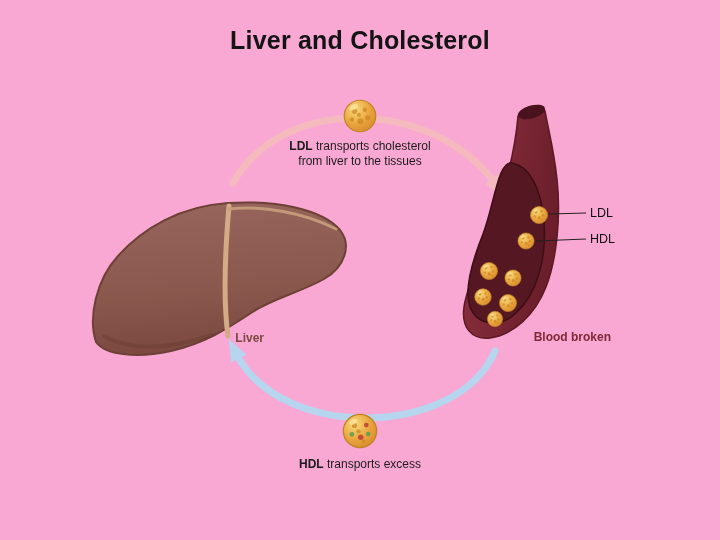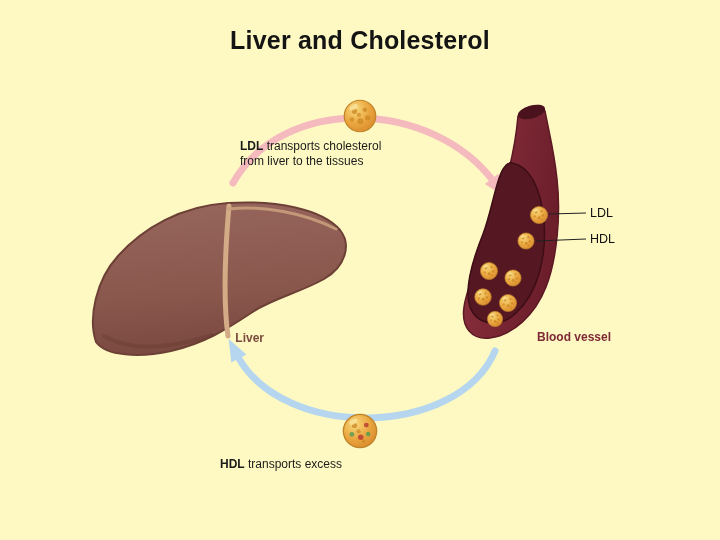--- a/index.html
+++ b/index.html
@@ -2,37 +2,38 @@
 <html><head>
 <meta charset="utf-8">
 <style>
   * { margin: 0; padding: 0; box-sizing: border-box; }
   html, body { background: #ffffff; }
   body { font-family: "Liberation Sans", sans-serif; }
   .canvas {
     position: relative;
     width: 720px;
     height: 540px;
-    background: #fef9c3;
+    background: #f9a8d4;
     overflow: hidden;
   }
   .title {
     position: absolute;
     top: 26px;
     left: 0;
     width: 100%;
     text-align: center;
     font-size: 25px;
     font-weight: 800;
     color: #141414;
     letter-spacing: 0.2px;
   }
   .svg-layer { position: absolute; left: 0; top: 0; }
   .caption {
     position: absolute;
+    text-align: center;
     font-size: 12px;
     color: #1b1b1b;
   }
   .caption-top { top: 139px; left: 240px; width: 240px; line-height: 15px; }
   .caption-bottom { top: 457px; left: 220px; width: 280px; line-height: 14px; }
   .caption b { font-weight: bold; }
   .organ-label {
     position: absolute;
     font-size: 12px;
     font-weight: bold;
@@ -146,18 +147,18 @@
   <div class="caption caption-top">
     <div><b>LDL</b><span> transports cholesterol</span></div>
     <div>from liver to the tissues</div>
   </div>
 
   <div class="caption caption-bottom">
     <div><b>HDL</b><span> transports excess</span></div>
   </div>
 
   <div class="organ-label liver-label">Liver</div>
-  <div class="organ-label vessel-label">Blood vessel</div>
+  <div class="organ-label vessel-label">Blood broken</div>
 
   <div class="side-label ldl-label">LDL</div>
   <div class="side-label hdl-label">HDL</div>
 
 </div>
 
 </body></html>

